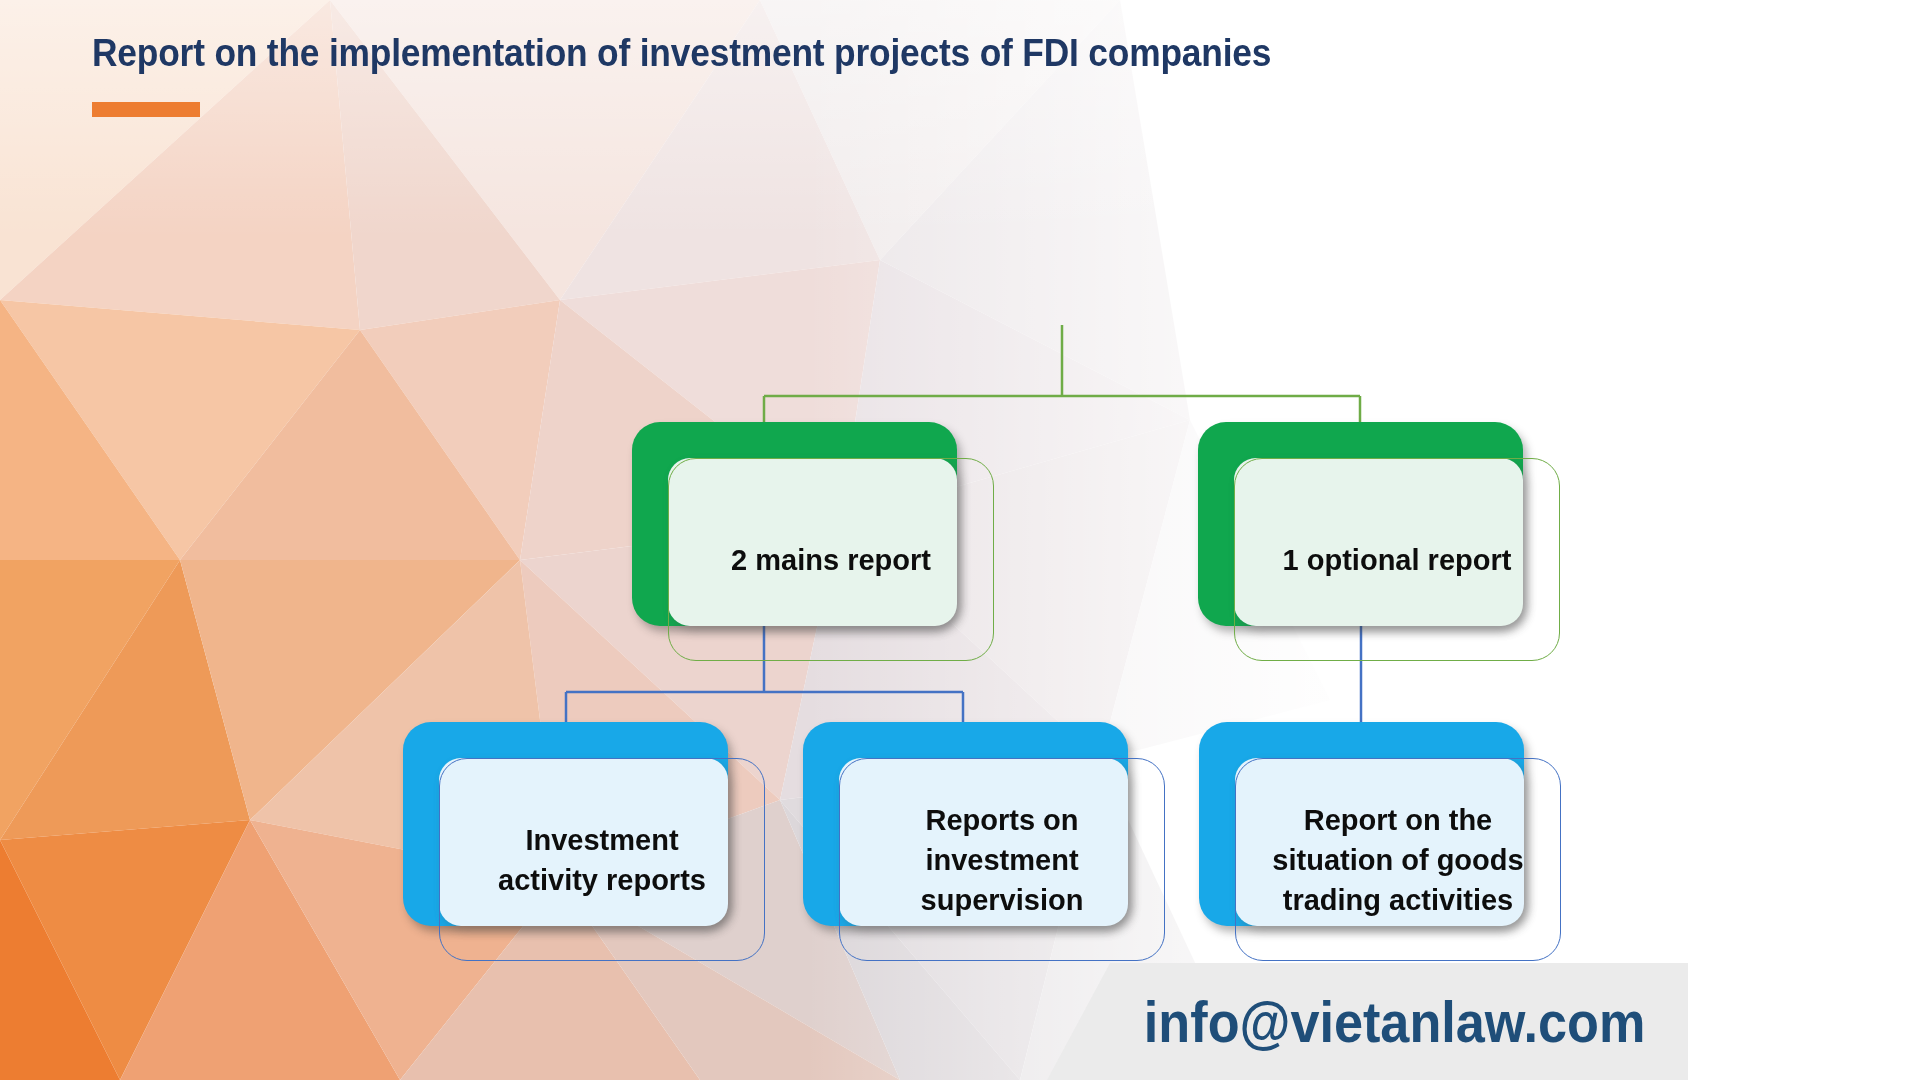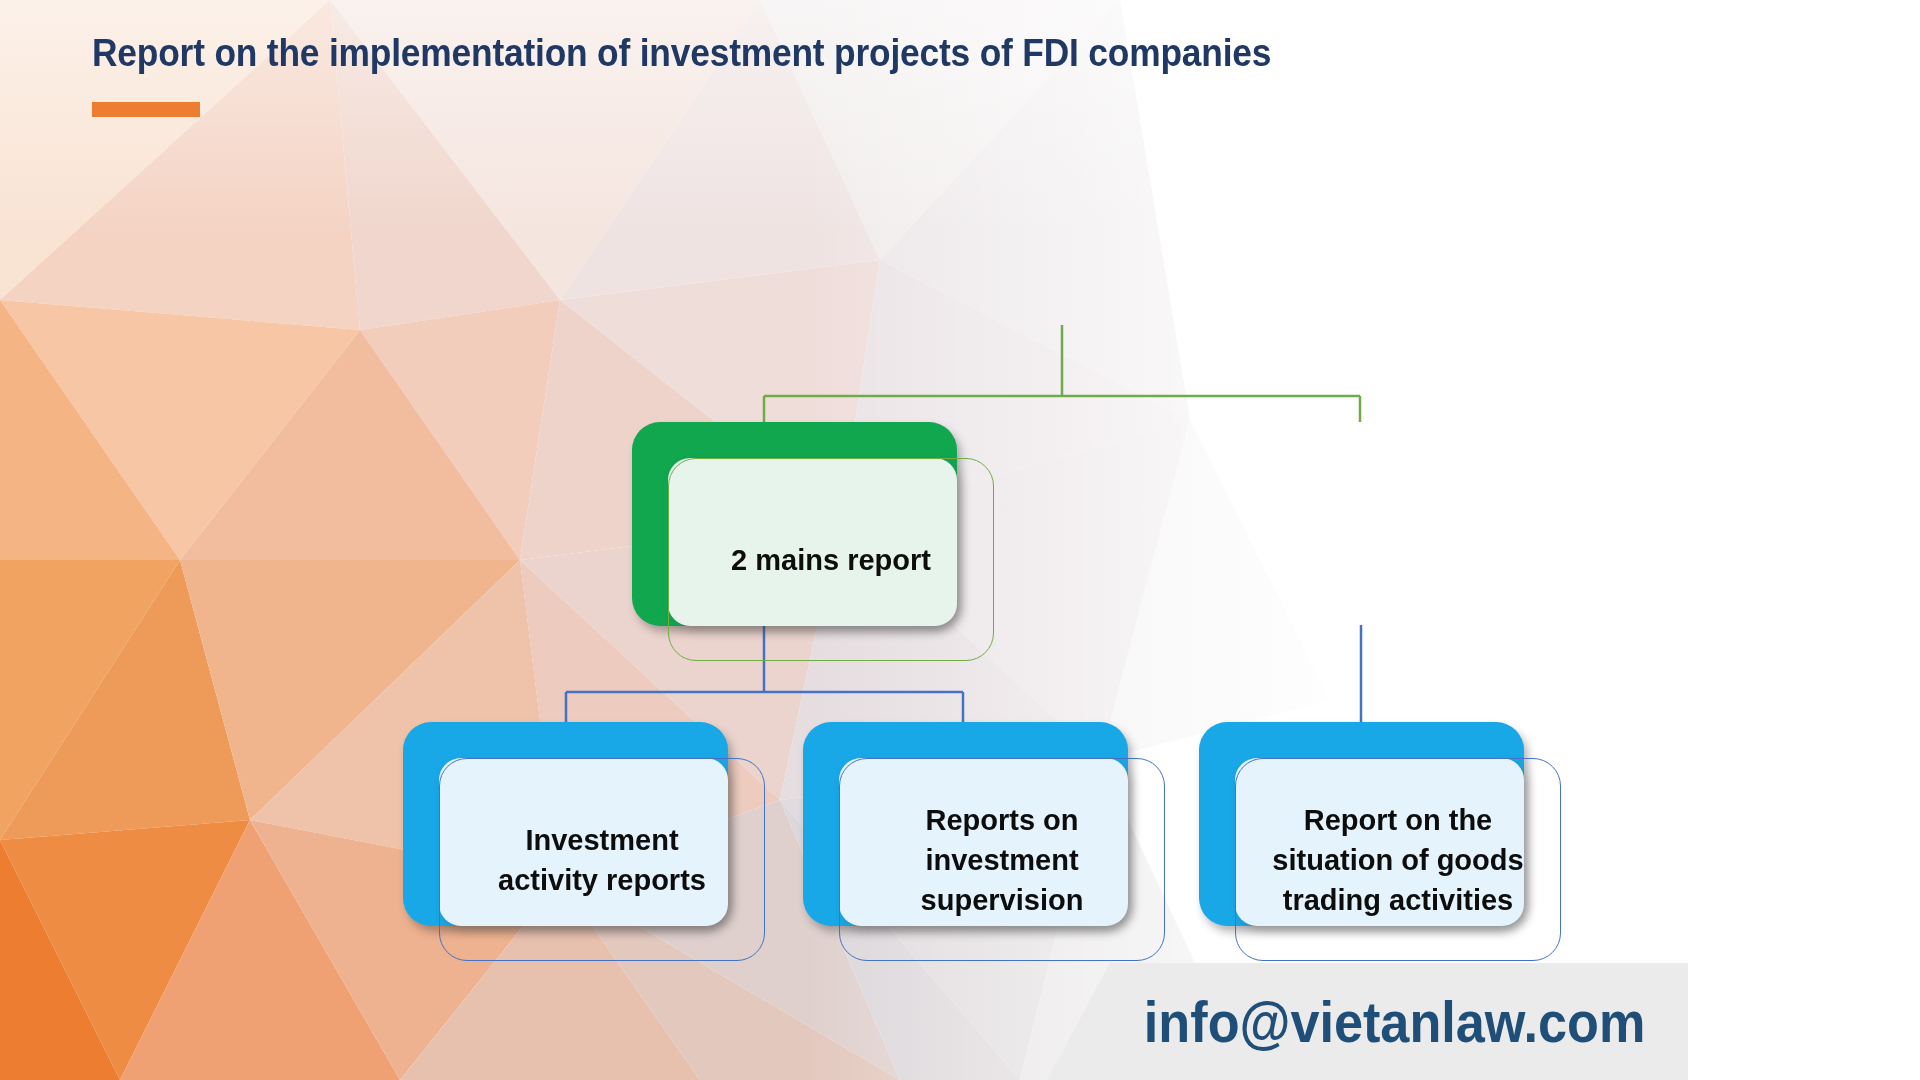--- a/index.html
+++ b/index.html
@@ -138,20 +138,27 @@
 
 
   <div class="node" id="n-main">
     <div class="back"></div>
     <div class="card"></div>
     <div class="outline">
       <span class="label">2 mains report</span>
     </div>
   </div>
 
+  <div class="node" id="n-opt">
+    <div class="back"></div>
+    <div class="card"></div>
+    <div class="outline">
+      <span class="label">1 optional report</span>
+    </div>
+  </div>
 
   <div class="node" id="n-b1">
     <div class="back"></div>
     <div class="card"></div>
     <div class="outline">
       <span class="label">Investment
 activity reports</span>
     </div>
   </div>
 

